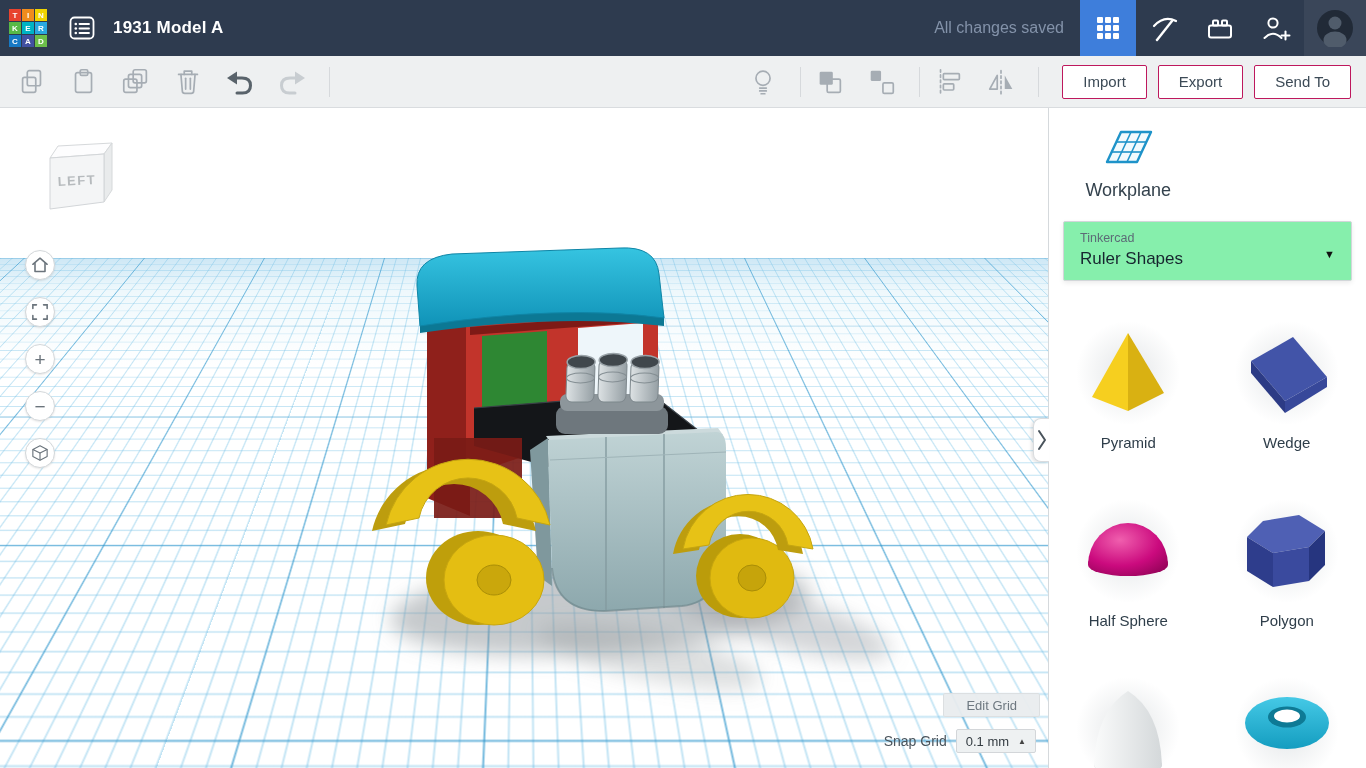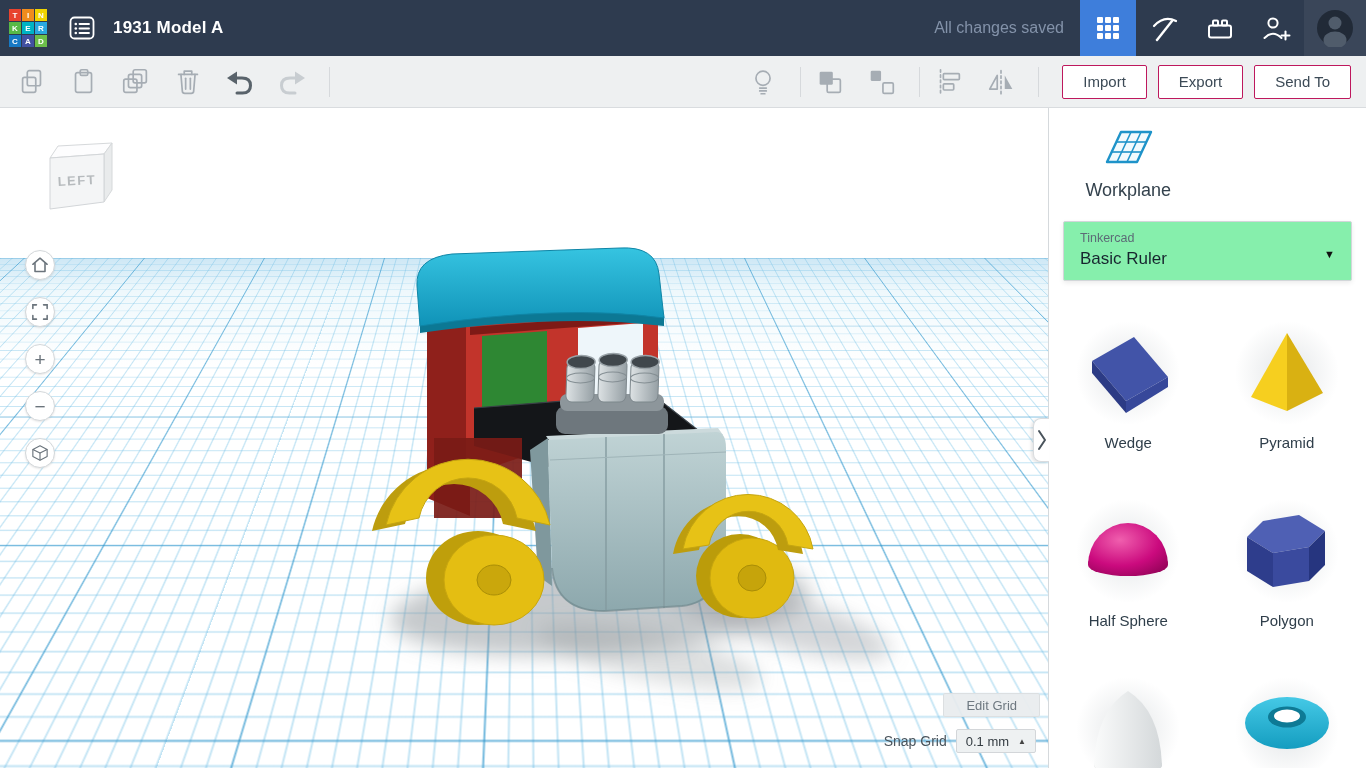--- a/index.html
+++ b/index.html
@@ -391,43 +391,43 @@
           <line x1="40" y1="8" x2="26" y2="38" stroke="#1e93c9" stroke-width="1.6"></line>
           <line x1="15.3" y1="18" x2="45.3" y2="18" stroke="#1e93c9" stroke-width="1.6"></line>
           <line x1="10.6" y1="28" x2="40.6" y2="28" stroke="#1e93c9" stroke-width="1.6"></line>
         </svg>
         <div class="panel-tool-label">Workplane</div>
       </div>
     </div>
 
     <div class="category-box">
       <div class="category-group">Tinkercad</div>
-      <div class="category-value">Basic Ruler</div>
+      <div class="category-value">Ruler Shapes</div>
       <div class="category-chevron">▼</div>
     </div>
 
     <div class="shapes">
+      <div class="shape-item">
+        <div class="shape-glyph">
+          <svg width="104" height="104" viewBox="0 0 104 104">
+            <polygon points="52,12 16,76 52,90" fill="#f6cf1f"></polygon>
+            <polygon points="52,12 52,90 88,72" fill="#d9b112"></polygon>
+          </svg>
+        </div>
+        <div class="shape-label">Pyramid</div>
+      </div>
       <div class="shape-item">
         <div class="shape-glyph">
           <svg width="104" height="104" viewBox="0 0 104 104">
             <polygon points="16,40 58,16 92,56 50,80" fill="#4254a8"></polygon>
             <polygon points="16,40 50,80 50,92 16,52" fill="#2c3b85"></polygon>
             <polygon points="50,80 92,56 92,66 50,92" fill="#37489a"></polygon>
           </svg>
         </div>
         <div class="shape-label">Wedge</div>
-      </div>
-      <div class="shape-item">
-        <div class="shape-glyph">
-          <svg width="104" height="104" viewBox="0 0 104 104">
-            <polygon points="52,12 16,76 52,90" fill="#f6cf1f"></polygon>
-            <polygon points="52,12 52,90 88,72" fill="#d9b112"></polygon>
-          </svg>
-        </div>
-        <div class="shape-label">Pyramid</div>
       </div>
       <div class="shape-item">
         <div class="shape-glyph">
           <svg width="104" height="104" viewBox="0 0 104 104">
             <defs>
               <radialGradient id="hsGrad" cx="40%" cy="32%" r="75%">
                 <stop offset="0" stop-color="#f05fae"></stop>
                   <stop offset="0.65" stop-color="#cb0a7e"></stop>
                   <stop offset="1" stop-color="#9c045e"></stop>
               </radialGradient>

